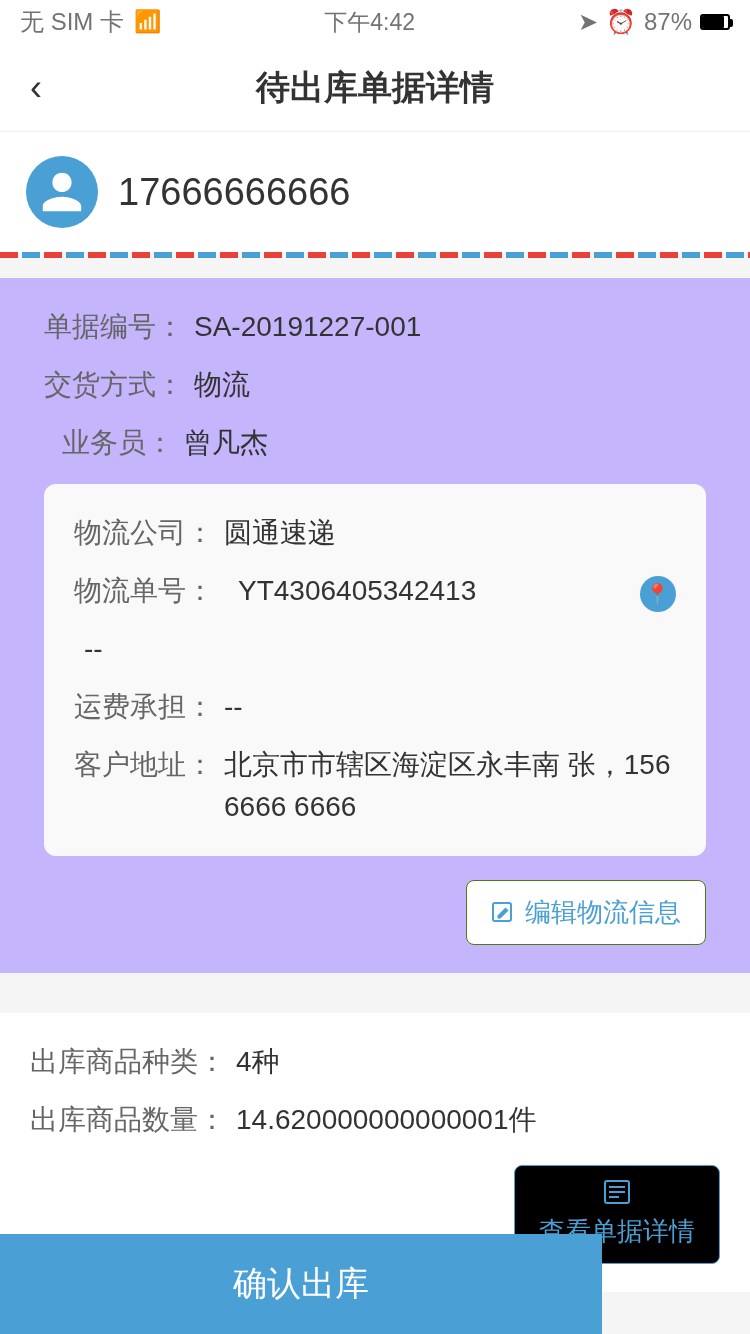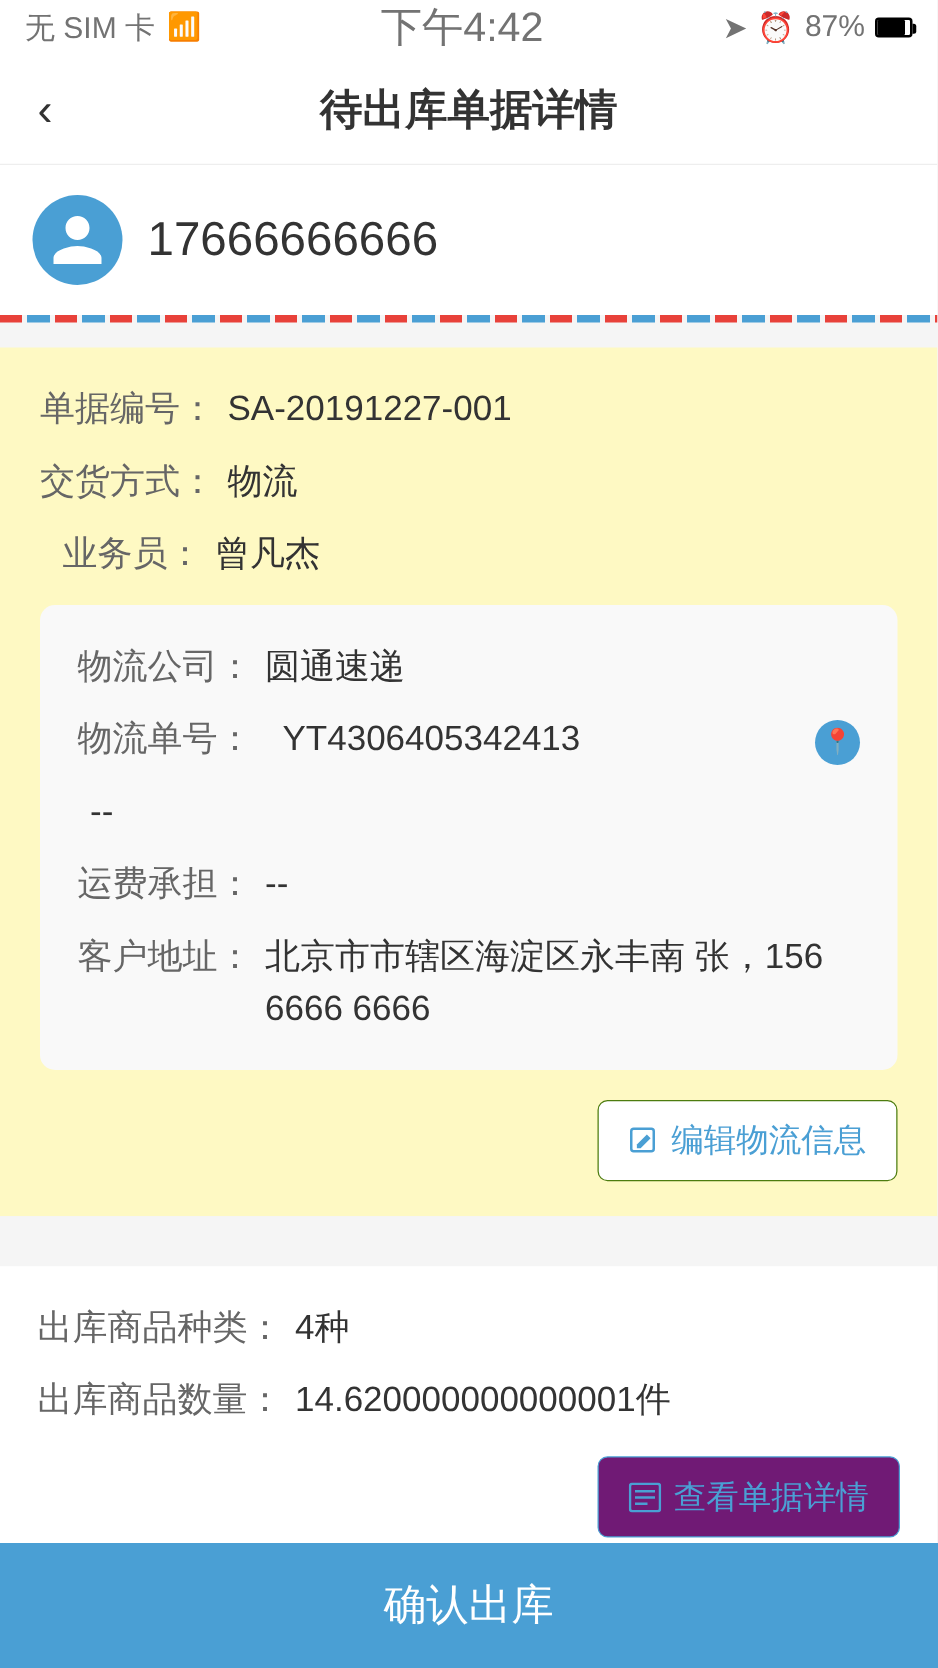--- a/index.html
+++ b/index.html
@@ -19,21 +19,21 @@
       height: 44px;
       background: #fff;
       display: flex;
       align-items: center;
       justify-content: space-between;
       padding: 0 20px;
       font-size: 24px;
       color: #737373;
     }
     .status-left { display: flex; align-items: center; gap: 10px; }
-    .status-center { font-size: 33px; font-weight: 500; }
+    .status-center { font-size: 23px; font-weight: 500; }
     .status-right { display: flex; align-items: center; gap: 8px; font-size: 24px; }
 
     
     .nav-bar {
       height: 88px;
       background: #fff;
       display: flex;
       align-items: center;
       justify-content: center;
       position: relative;
@@ -85,23 +85,23 @@
         #e8413a 0px, #e8413a 18px,
         transparent 18px, transparent 22px,
         #4a9fd4 22px, #4a9fd4 40px,
         transparent 40px, transparent 44px
       );
       margin: 0;
     }
 
     
     .section {
-      background: #fef9c3;
+      background: #c4b5fd;
       margin-top: 20px;
-      padding: 28px 32px;
+      padding: 28px 44px;
     }
 
     .info-row {
       display: flex;
       align-items: flex-start;
       margin-bottom: 16px;
       line-height: 1.5;
     }
     .info-row:last-child { margin-bottom: 0; }
 
@@ -172,33 +172,34 @@
       margin-top: 20px;
       padding: 28px 30px;
     }
 
     .view-detail-btn {
       border: 1px solid #4a9fd4;
       border-radius: 8px;
       padding: 14px 24px;
       color: #4a9fd4;
       font-size: 26px;
-      background: #701a75;
+      background: #000000;
       display: flex;
       align-items: center;
       gap: 10px;
       cursor: pointer;
+      flex-direction: column;
     }
 
     
     .confirm-bar {
       position: fixed;
       bottom: 0;
       left: 0;
-      width: 750px;
+      width: 602px;
       height: 100px;
       background: #4a9fd4;
       display: flex;
       align-items: center;
       justify-content: center;
       cursor: pointer;
     }
     .confirm-text {
       color: #fff;
       font-size: 34px;

